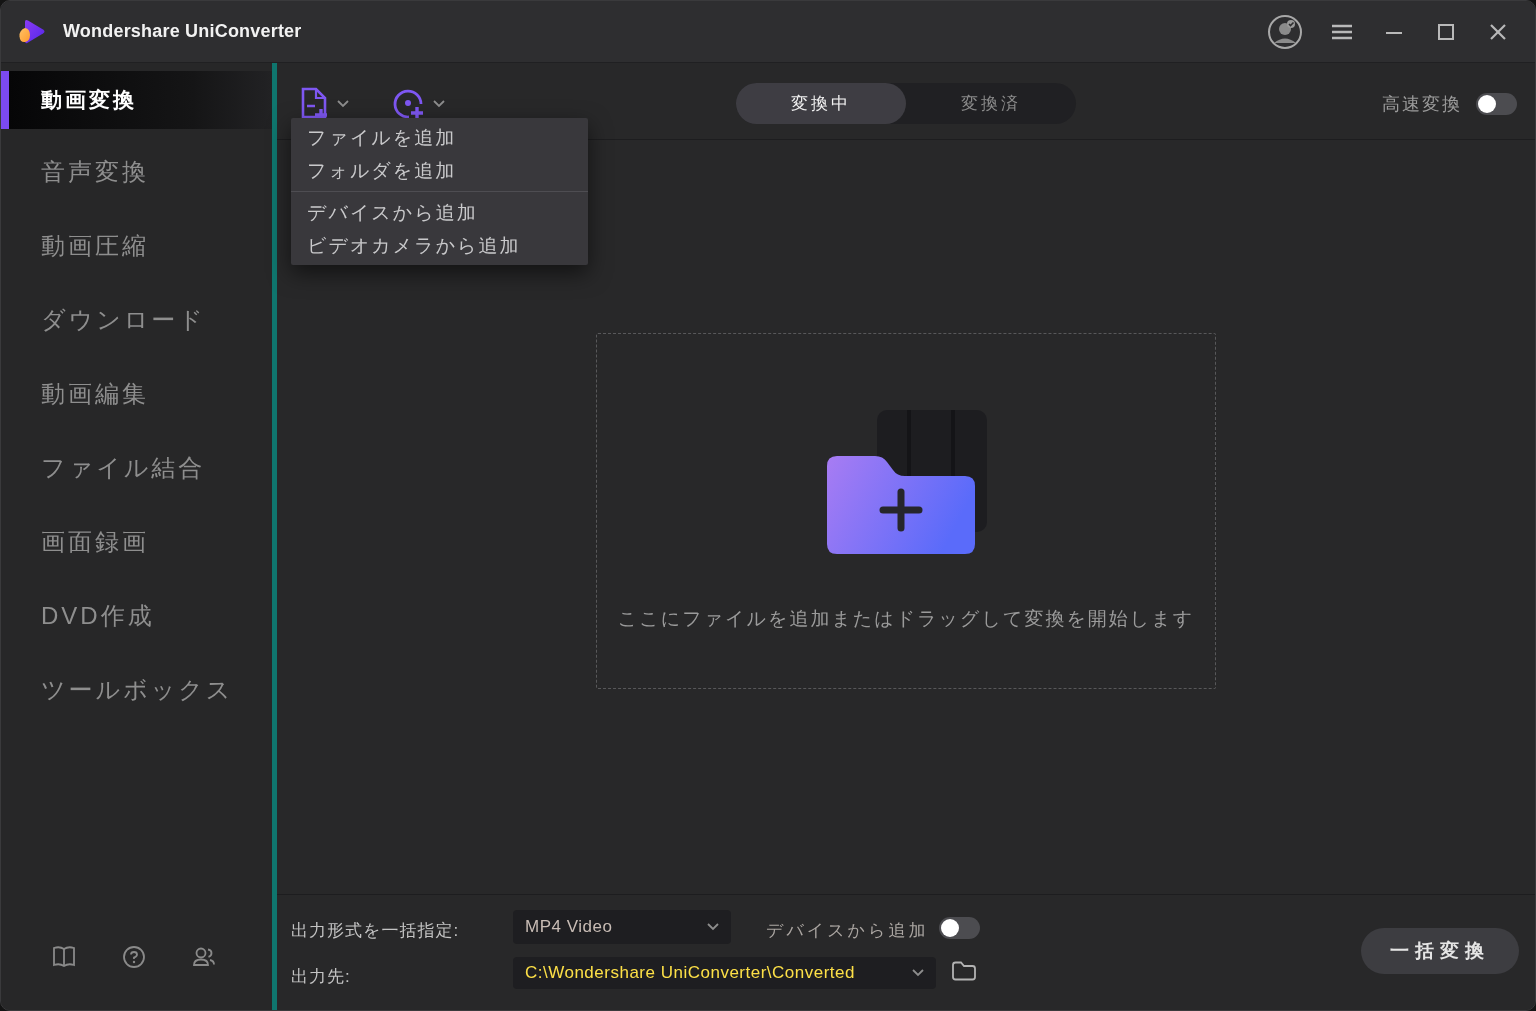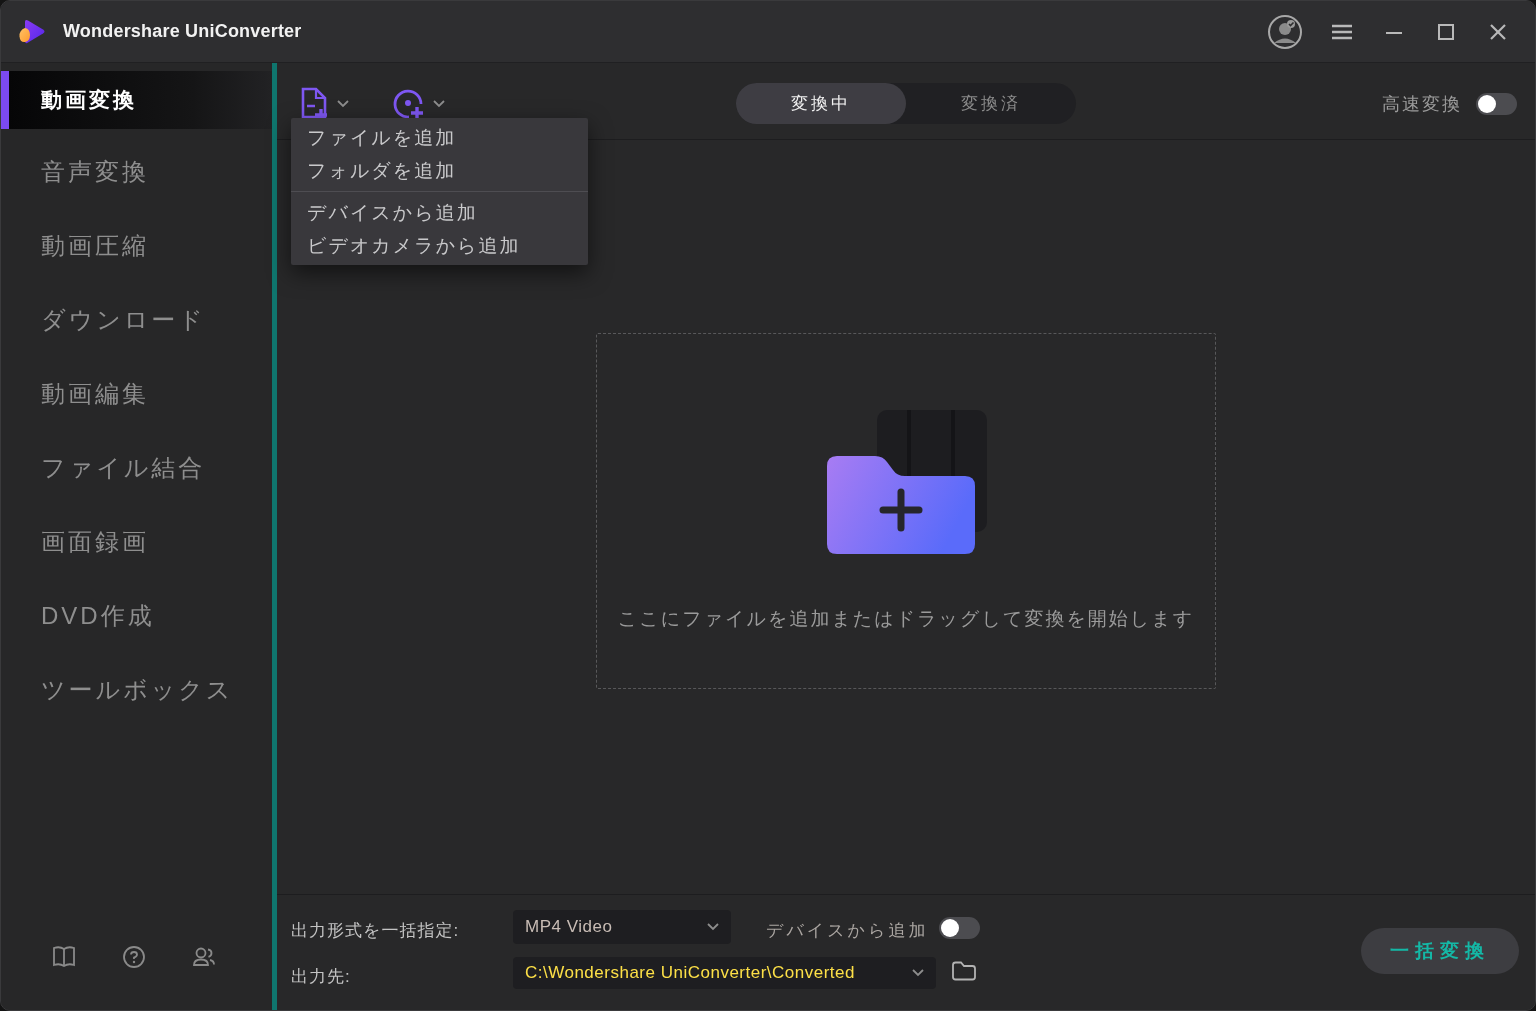--- a/index.html
+++ b/index.html
@@ -56,21 +56,21 @@
   .bottombar{position:absolute;left:0;right:0;bottom:0;height:116px;border-top:1px solid #1d1d1f;}
   .bb-label{position:absolute;color:#c4c4c4;font-size:17px;letter-spacing:1px;}
   .select{position:absolute;background:#1e1e21;border-radius:4px;display:flex;align-items:center;justify-content:space-between;padding:0 12px;cursor:pointer;text-align:right;}
   .select .sel-text{font-size:17px;color:#c8bcb5;letter-spacing:.5px;white-space:nowrap;overflow:hidden;}
   .fmt-select{left:236px;top:15px;width:218px;height:34px;}
   .dest-select{left:236px;top:62px;width:423px;height:32px;}
   .dest-select .sel-text{color:#fde047;}
   .merge-label{left:489px;top:24px;color:#aba6a2;font-size:17px;letter-spacing:3px;}
   .merge-toggle{position:absolute;left:662px;top:22px;}
   .folder-open-btn{position:absolute;left:674px;top:64px;width:26px;height:26px;color:#b3b3b3;cursor:pointer;}
-  .convert-btn{position:absolute;right:16px;top:33px;width:158px;height:46px;border-radius:23px;background:#3d3d41;color:#14b8a6;font-size:19px;font-weight:bold;letter-spacing:6px;display:flex;align-items:center;justify-content:center;cursor:default;}
+  .convert-btn{position:absolute;right:16px;top:33px;width:158px;height:46px;border-radius:23px;background:#3d3d41;color:#e5e5e5;font-size:19px;font-weight:bold;letter-spacing:6px;display:flex;align-items:center;justify-content:center;cursor:default;}
 </style>
 </head>
 <body>
 
 <div class="window">
 
   <div class="titlebar">
     <svg class="logo" viewBox="0 0 34 34">
       <defs>
         <linearGradient id="gradPlay" x1="0" y1="0" x2="1" y2="1">

